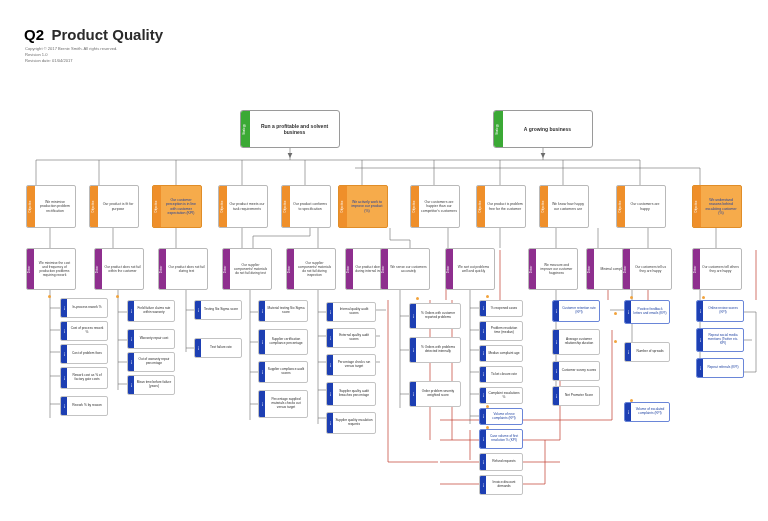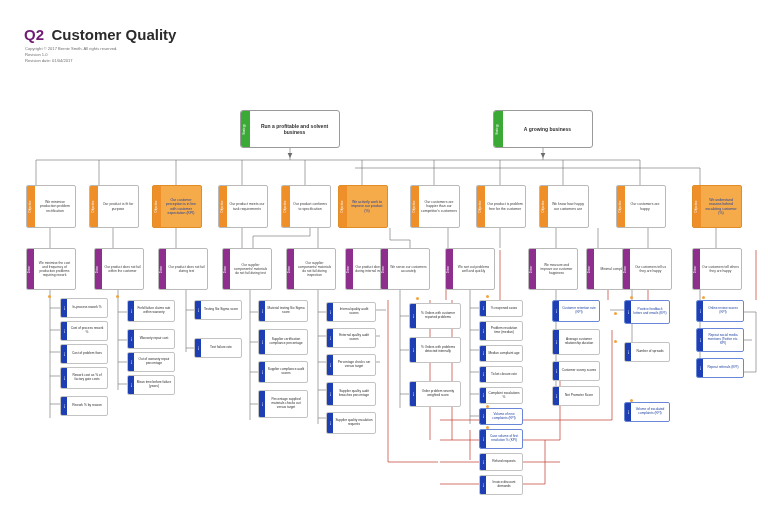--- a/index.html
+++ b/index.html
@@ -7,21 +7,21 @@
     width:768px;height:521px;position:relative;overflow:hidden;
     font-family:"Liberation Sans","DejaVu Sans",sans-serif;
     color:#333;
   }
   #canvas{position:absolute;inset:0;}
   svg#wires{position:absolute;left:0;top:0;width:768px;height:521px;pointer-events:none;}
 
   
   .hdr{position:absolute;left:24px;top:26px;}
   .hdr .q{
-    font-size:15px;font-weight:bold;color:#701a75;letter-spacing:.2px;
+    font-size:15px;font-weight:bold;color:#000000;letter-spacing:.2px;
     display:inline-block;vertical-align:baseline;
   }
   .hdr .ttl{
     font-size:15px;font-weight:bold;color:#2b2b2b;margin-left:7px;
     display:inline-block;vertical-align:baseline;
   }
   .meta{position:absolute;left:25px;top:46px;font-size:4.1px;line-height:6.2px;color:#6f6f6f;}
   .meta div{white-space:nowrap;}
 
   
@@ -67,21 +67,21 @@
   .n-kpi.boxed{border:0.7px solid #6a86d8;}
 
   .dot{position:absolute;width:3px;height:3px;border-radius:50%;background:#f2a33c;}
 </style>
 </head>
 <body>
 
 <div id="canvas">
 
   <div class="hdr">
-    <span class="q">Q2</span><span class="ttl">Customer Quality</span>
+    <span class="q">Q2</span><span class="ttl">Product Quality</span>
   </div>
   <div class="meta">
     <div>Copyright © 2017 Bernie Smith. All rights reserved.</div>
     <div>Revision 1.0</div>
     <div>Revision date: 01/04/2017</div>
   </div>
 
   <svg id="wires">
     <g stroke="#6d6d6d" stroke-width="0.6" fill="none">
 

